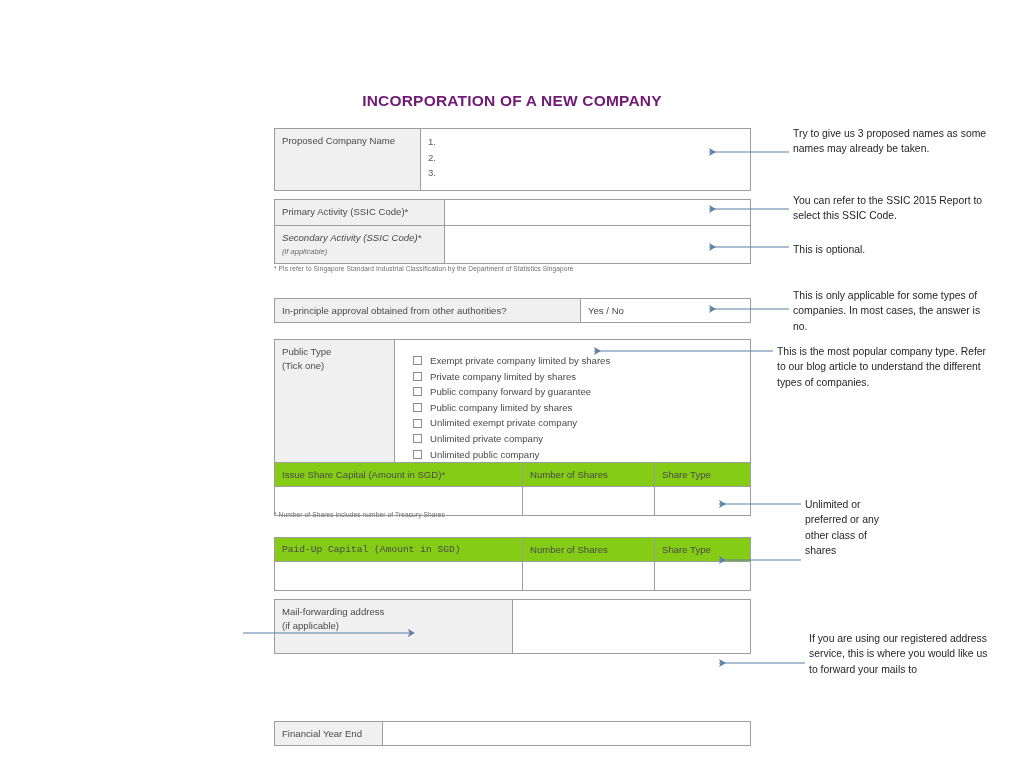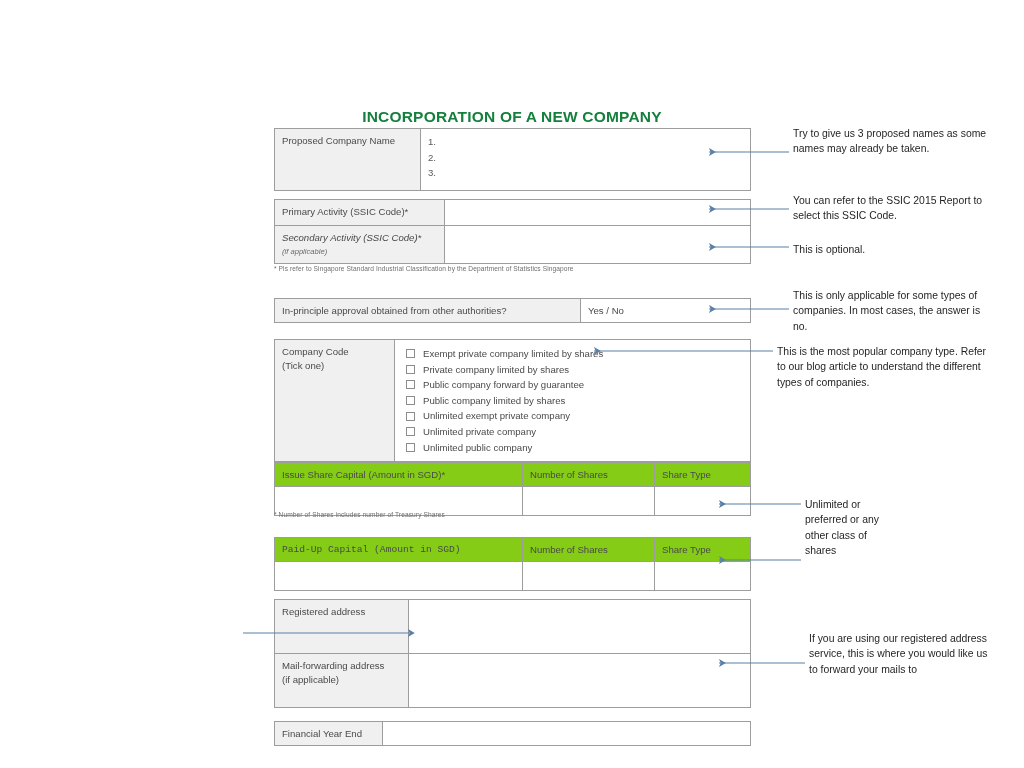--- a/index.html
+++ b/index.html
@@ -23,22 +23,21 @@
   
   #doc-title {
     position: absolute;
     left: 0;
     top: 92px;
     width: 1024px;
     text-align: center;
     font-size: 15.5px;
     font-weight: bold;
     letter-spacing: .2px;
-    color: #15803d;
-    margin-top: 16px;
+    color: #701a75;
   }
 
   
   .ftable {
     position: absolute;
     border-collapse: collapse;
     table-layout: fixed;
     font-size: 9.6px;
     color: #4a4a4a;
     background: #ffffff;
@@ -63,21 +62,21 @@
     position: absolute;
     font-size: 6.6px;
     color: #6f6f6f;
     letter-spacing: .1px;
     white-space: nowrap;
   }
 
   
   .cklist {
     list-style: none;
-    margin: 0;
+    margin: 7px;
     padding: 0;
   }
   .cklist li {
     display: flex;
     align-items: center;
     gap: 8px;
     font-size: 9.6px;
     line-height: 1.0;
     padding: 3.0px 0;
     color: #4a4a4a;
@@ -170,21 +169,21 @@
       <td class="lbl" style="width:291px; height:11px;">In-principle approval obtained from other authorities?</td>
       <td class="blank">Yes / No</td>
     </tr>
   </tbody>
     </table>
 
   <table class="ftable" style="left:274px; top:339px; width:477px;">
     <tbody>
         <tr>
       <td class="lbl" style="width:105px; height:101px;">
-        <div>Company Code</div>
+        <div>Public Type</div>
         <div>(Tick one)</div>
       </td>
       <td class="blank" style="padding:6px 7px 6px 11px;">
         <ul class="cklist">
           <li>
             <span class="ckbox"></span>
             <span>Exempt private company limited by shares</span>
           </li>
           <li>
             <span class="ckbox"></span>
@@ -243,24 +242,20 @@
     <tr>
       <td class="blank" style="height:19px;"></td>
       <td class="blank"></td>
       <td class="blank"></td>
     </tr>
   </tbody>
     </table>
 
   <table class="ftable" style="left:274px; top:599px; width:477px;">
     <tbody>
-        <tr>
-      <td class="lbl" style="width:119px; height:44px;">Registered address</td>
-      <td class="blank"></td>
-    </tr>
     <tr>
       <td class="lbl" style="height:44px;">
         <div>Mail-forwarding address</div>
         <div>(if applicable)</div>
       </td>
       <td class="blank"></td>
     </tr>
   </tbody>
     </table>
 

